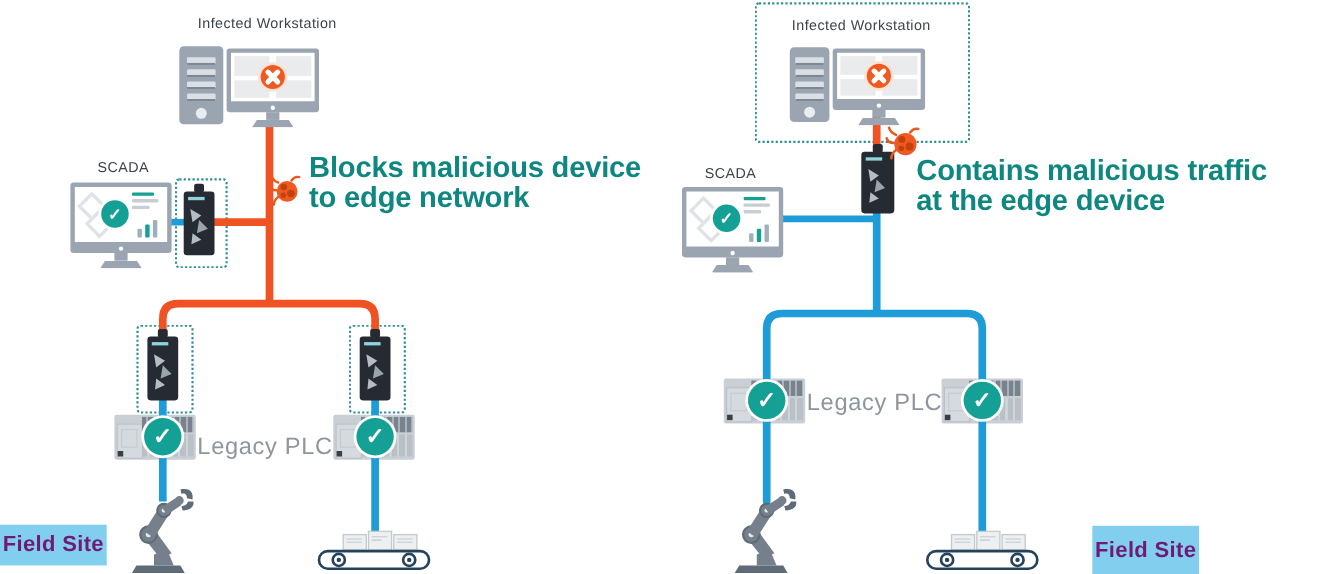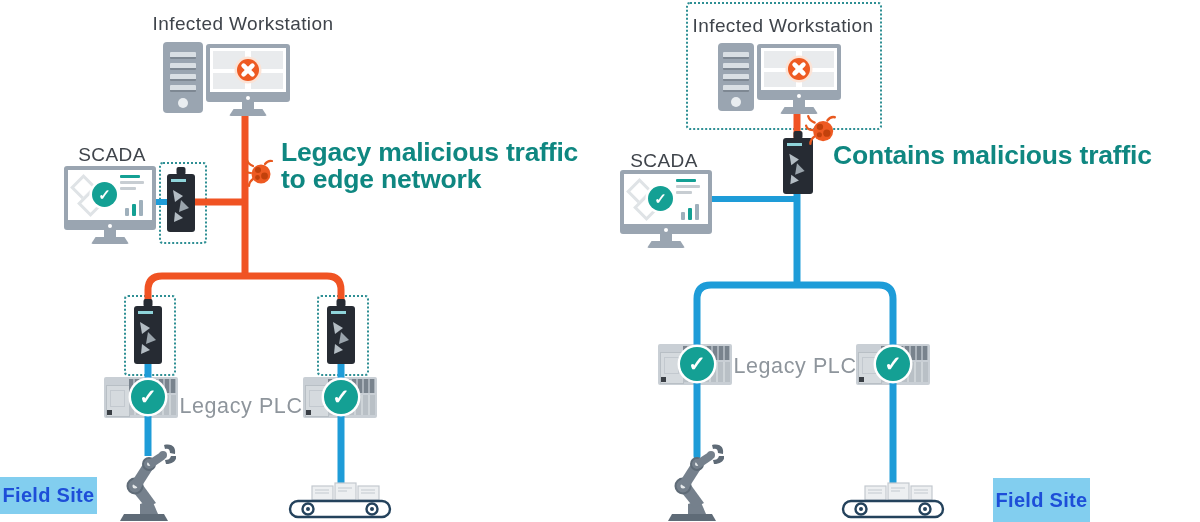--- a/index.html
+++ b/index.html
@@ -1,26 +1,26 @@
 <!DOCTYPE html>
 <html><head>
 <meta charset="utf-8">
 <style>
   html,body{margin:0;padding:0;background:#fff;}
   .stage{position:relative;width:1200px;height:522px;background:#ffffff;overflow:hidden;
          font-family:"Liberation Sans", sans-serif;}
 
   
-  .lbl{position:absolute;color:#3F444B;font-size:19px;letter-spacing:.4px;white-space:nowrap;
+  .lbl{position:absolute;color:#3F444B;font-size:13px;letter-spacing:.4px;white-space:nowrap;
        text-align:center;z-index:6;}
   .headline{position:absolute;color:#0F8781;font-weight:700;font-size:26.5px;line-height:27px;
             letter-spacing:-0.2px;white-space:nowrap;z-index:6;}
   .plc-lbl{position:absolute;color:#8E959C;font-size:21.5px;letter-spacing:.6px;white-space:nowrap;
            text-align:center;z-index:6;}
-  .field-site{position:absolute;background:#82CEEF;color:#1d4ed8;font-weight:700;font-size:20px;
+  .field-site{position:absolute;background:#82CEEF;color:#701a75;font-weight:700;font-size:20px;
               display:flex;align-items:center;justify-content:center;z-index:7;letter-spacing:.3px;}
 
   
   .dotbox{position:absolute;border:2px dotted #2E8F94;border-radius:4px;z-index:1;}
 
   
   .wires{position:absolute;left:0;top:0;z-index:3;pointer-events:none;}
 
   
   .tower{position:absolute;background:#9AA5B1;border-radius:4px;z-index:4;}
@@ -166,21 +166,21 @@
         <path d="M10 22 Q6 25 6 29"></path>
       <path d="M22 7 Q25 3 29 4"></path>
     </g>
     <circle cx="18" cy="17" r="9.5" fill="#EE5A22"></circle>
     <circle cx="15" cy="13" r="3" fill="#C2410C"></circle>
     <circle cx="21.5" cy="19" r="3.4" fill="#C2410C"></circle>
     <circle cx="14.5" cy="20.5" r="2.4" fill="#C2410C"></circle>
   </svg>
 
   <div class="headline" style="left:281px;top:139px">
-    <div>Legacy malicious traffic</div>
+    <div>Blocks malicious device</div>
     <div>to edge network</div>
   </div>
 
   <div class="dotbox" style="left:124px;top:295px;width:48px;height:77px"></div>
   <div class="edge" style="left:134px;top:306px;height:58px">
     <i class="nub"></i>
       <i class="strip"></i>
     <svg width="28" height="44" viewBox="0 0 28 44">
       <path d="M6 6 L16 12 L8 18 Z" fill="#B4BDC4"></path>
       <path d="M14 16 L22 24 L12 28 Z" fill="#9AA4AC"></path>
@@ -326,20 +326,21 @@
     </div>
     <div class="mon-neck"></div>
     <div class="mon-foot"></div>
   </div>
   <div class="badge small" style="left:648px;top:186px">
       <span>✓</span>
     </div>
 
   <div class="headline" style="left:833px;top:142px">
     <div>Contains malicious traffic</div>
+    <div>at the edge device</div>
   </div>
 
   <div class="plc" style="left:658px;top:344px">
     <i class="panel"></i>
       <i class="panel-in"></i>
       <i class="mods-top"></i>
       <i class="mods-bot"></i>
       <i class="sq"></i>
   </div>
   <div class="badge big" style="left:680px;top:347px">

